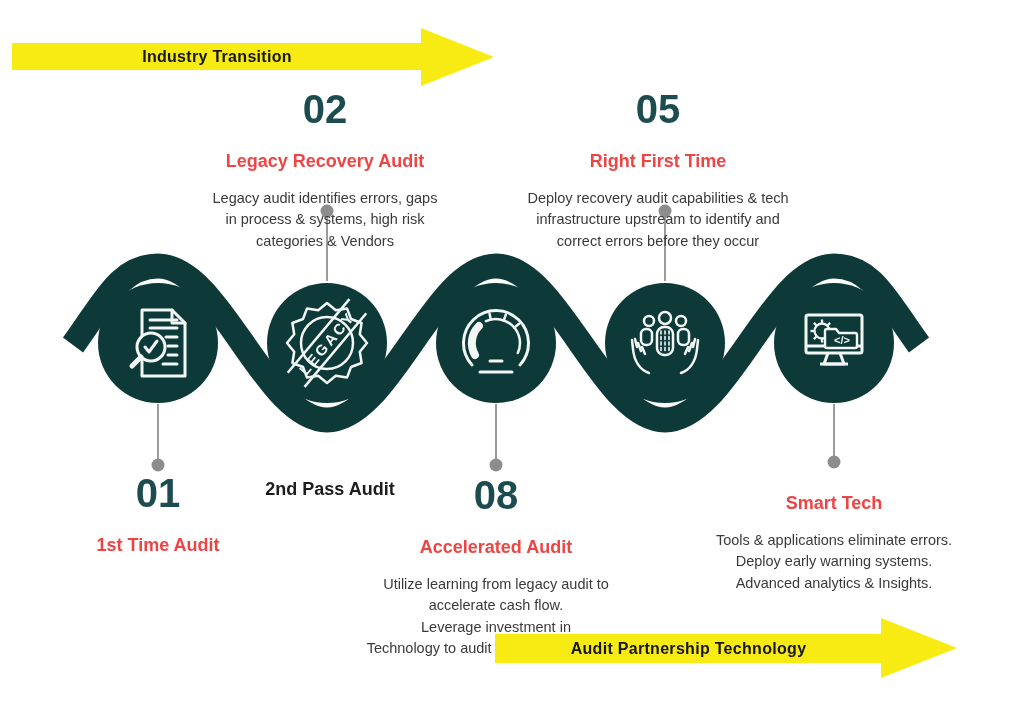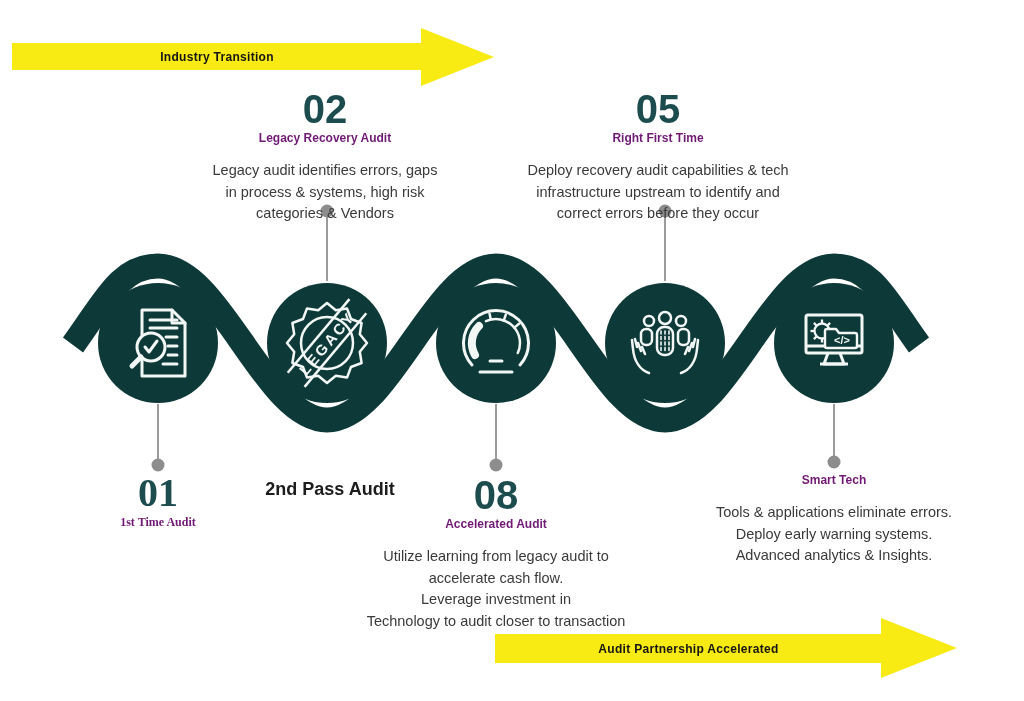--- a/index.html
+++ b/index.html
@@ -1,36 +1,36 @@
 <!DOCTYPE html>
 <html><head>
 <meta charset="utf-8">
 <style>
   html,body{margin:0;padding:0;background:#ffffff;}
   .canvas{position:relative;width:1024px;height:701px;background:#ffffff;overflow:hidden;
           font-family:"Liberation Sans",sans-serif;}
   
   .arrow-body{position:absolute;background:#f8eb13;display:flex;align-items:center;justify-content:center;}
-  .arrow-label{font-weight:bold;font-size:12px;color:#161616;letter-spacing:.3px;}
+  .arrow-label{font-weight:bold;font-size:16px;color:#161616;letter-spacing:.3px;}
   .arrow-head{position:absolute;width:0;height:0;border-top:29px solid transparent;
               border-bottom:29px solid transparent;border-left:73px solid #f8eb13;}
   #top-arrow-body{left:12px;top:43px;width:410px;height:27px;}
   #top-arrow-head{left:421px;top:28px;}
   #bottom-arrow-body{left:495px;top:634px;width:387px;height:29px;}
   #bottom-arrow-head{left:881px;top:618px;border-top-width:30px;border-bottom-width:30px;border-left-width:76px;}
   
   .wave-svg{position:absolute;left:0;top:0;width:1024px;height:701px;}
   
   .step{position:absolute;text-align:center;}
   .step .num{font-size:40px;font-weight:bold;color:#1d4c4f;line-height:1.05;}
-  .step .title{font-size:12px;font-weight:bold;color:#701a75;margin-top:1px;line-height:1.2;}
+  .step .title{font-size:18px;font-weight:bold;color:#ef4444;margin-top:21px;line-height:1.2;}
   .step .desc{font-size:14.5px;color:#3a3a3a;margin-top:15px;line-height:1.48;white-space:pre-line;}
   #step-02{left:165px;top:88px;width:320px;}
   #step-04{left:478px;top:88px;width:360px;}
-  #step-01{left:38px;top:472px;width:240px;font-family:Liberation Serif, serif;}
+  #step-01{left:38px;top:472px;width:240px;}
   #step-03{left:316px;top:474px;width:360px;}
   #step-05{left:664px;top:472px;width:340px;}
   .badge{position:absolute;left:230px;top:437px;width:200px;text-align:center;
          font-size:18px;font-weight:bold;color:#1c1c1c;margin-top:42px;}
 </style>
 </head>
 <body>
 
 <div class="canvas">
 
@@ -180,17 +180,17 @@
   </div>
 
   <div class="step" id="step-05">
     <div class="title">Smart Tech</div>
     <div class="desc">Tools &amp; applications eliminate errors.
 Deploy early warning systems.
 Advanced analytics &amp; Insights.</div>
   </div>
 
   <div class="arrow-body" id="bottom-arrow-body">
-    <span class="arrow-label">Audit Partnership Accelerated</span>
+    <span class="arrow-label">Audit Partnership Technology</span>
   </div>
   <div class="arrow-head" id="bottom-arrow-head"></div>
 
 </div>
 
 </body></html>

